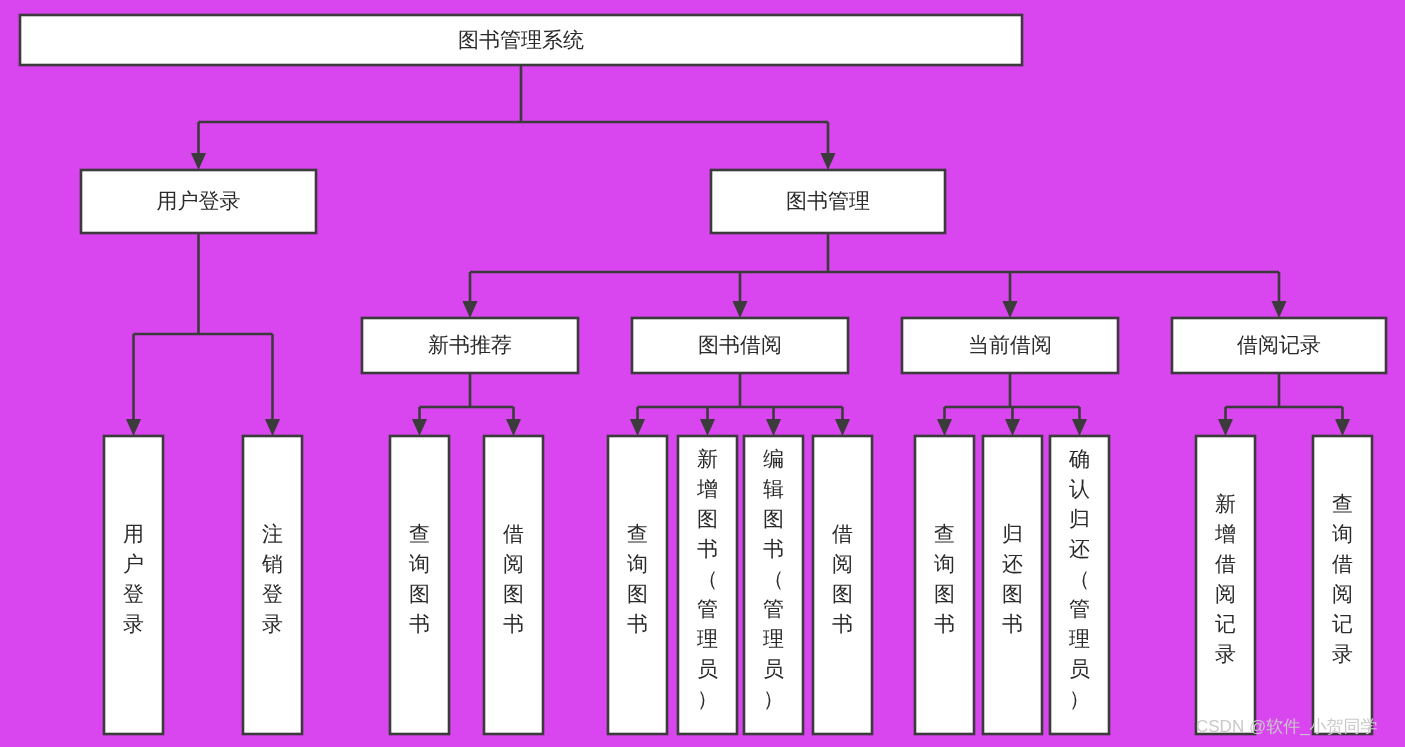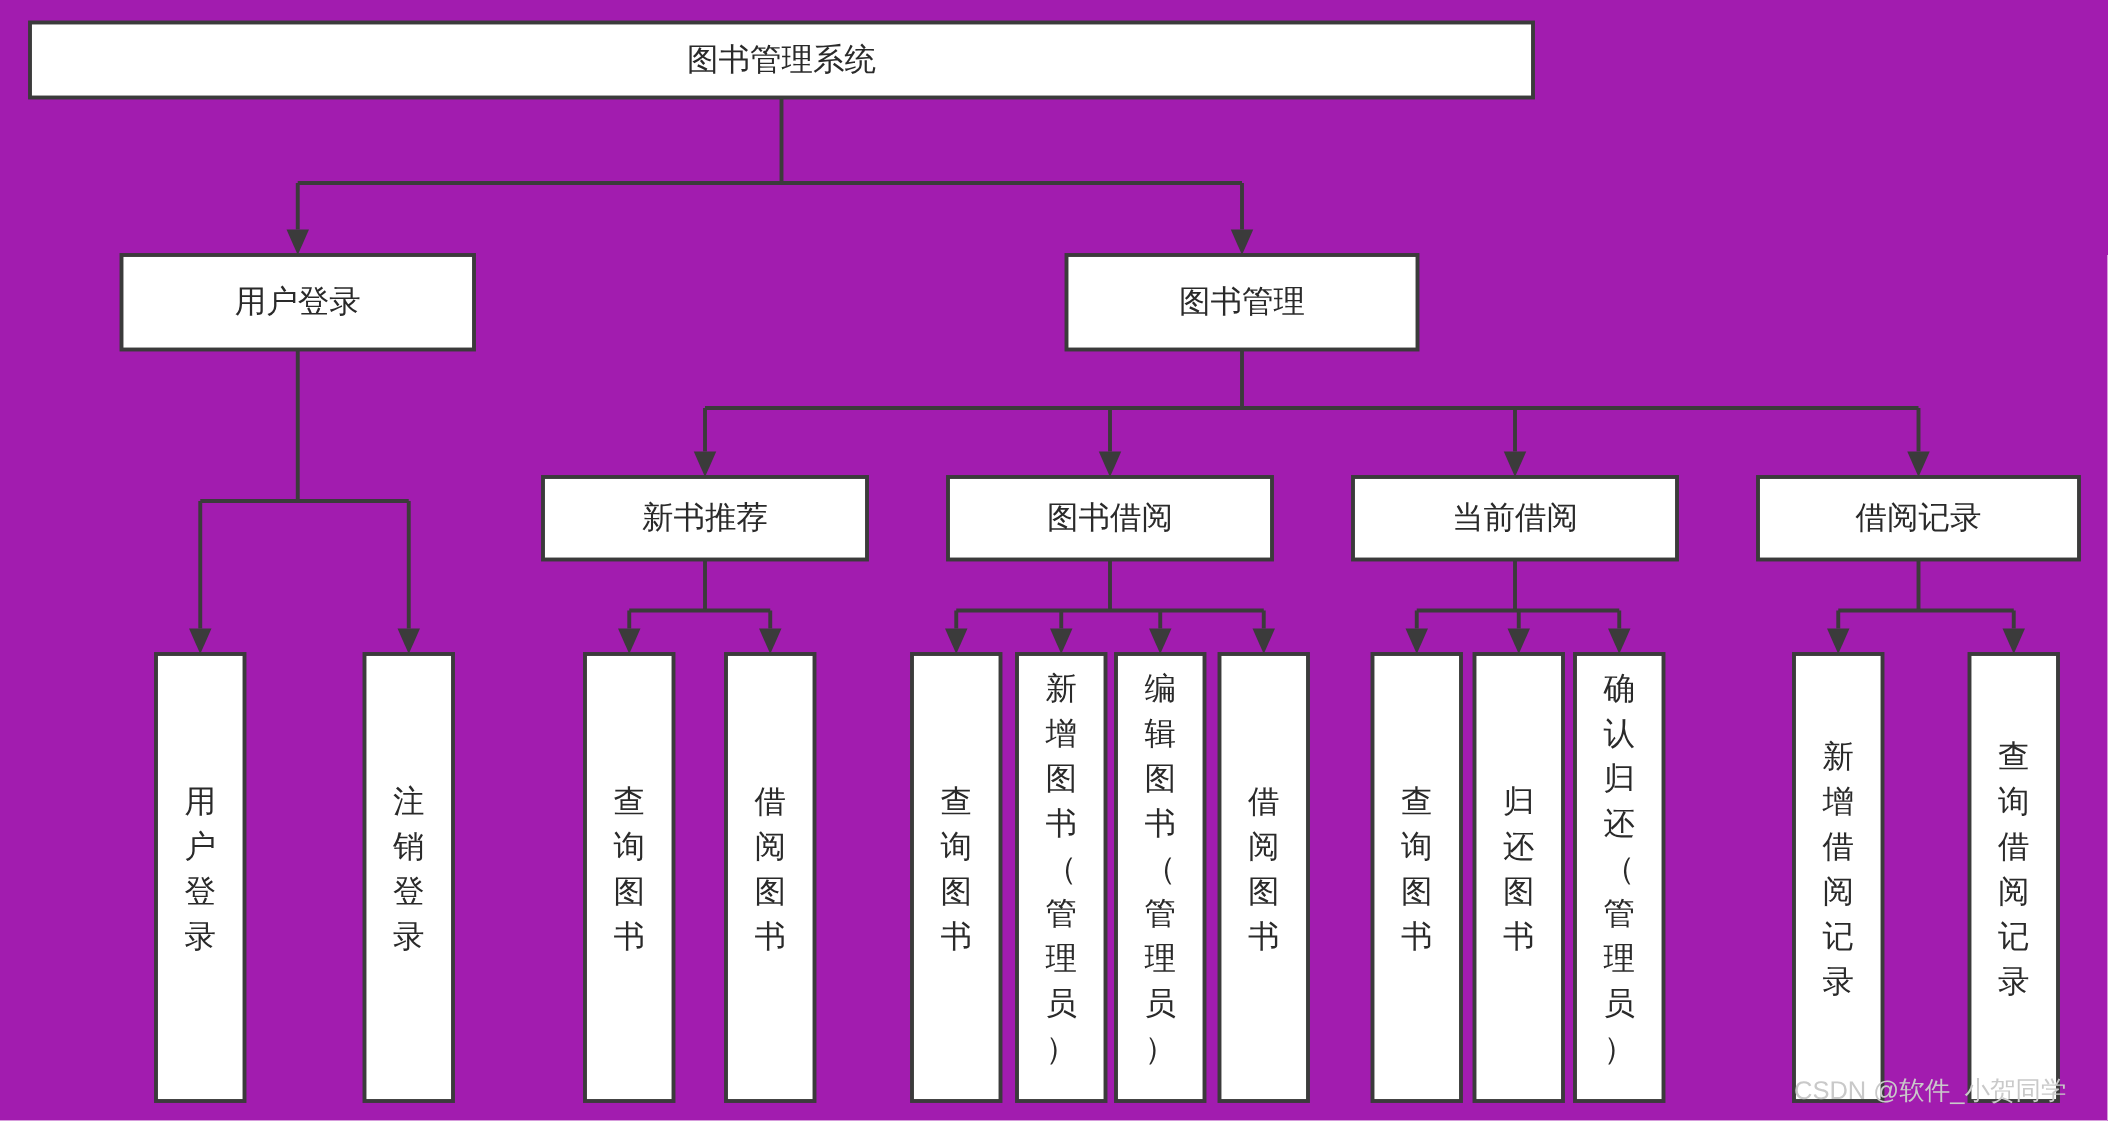--- a/index.html
+++ b/index.html
@@ -8,21 +8,21 @@
     padding: 0;
     background: #ffffff;
   }
   body {
     font-family: "Liberation Sans", "DejaVu Sans", sans-serif;
   }
   #diagram-root {
     position: relative;
     width: 1405px;
     height: 747px;
-    background: #a21caf;
+    background: #d946ef;
     overflow: hidden;
   }
   svg#tree-svg {
     position: absolute;
     left: 0;
     top: 0;
     width: 1405px;
     height: 747px;
     display: block;
   }

